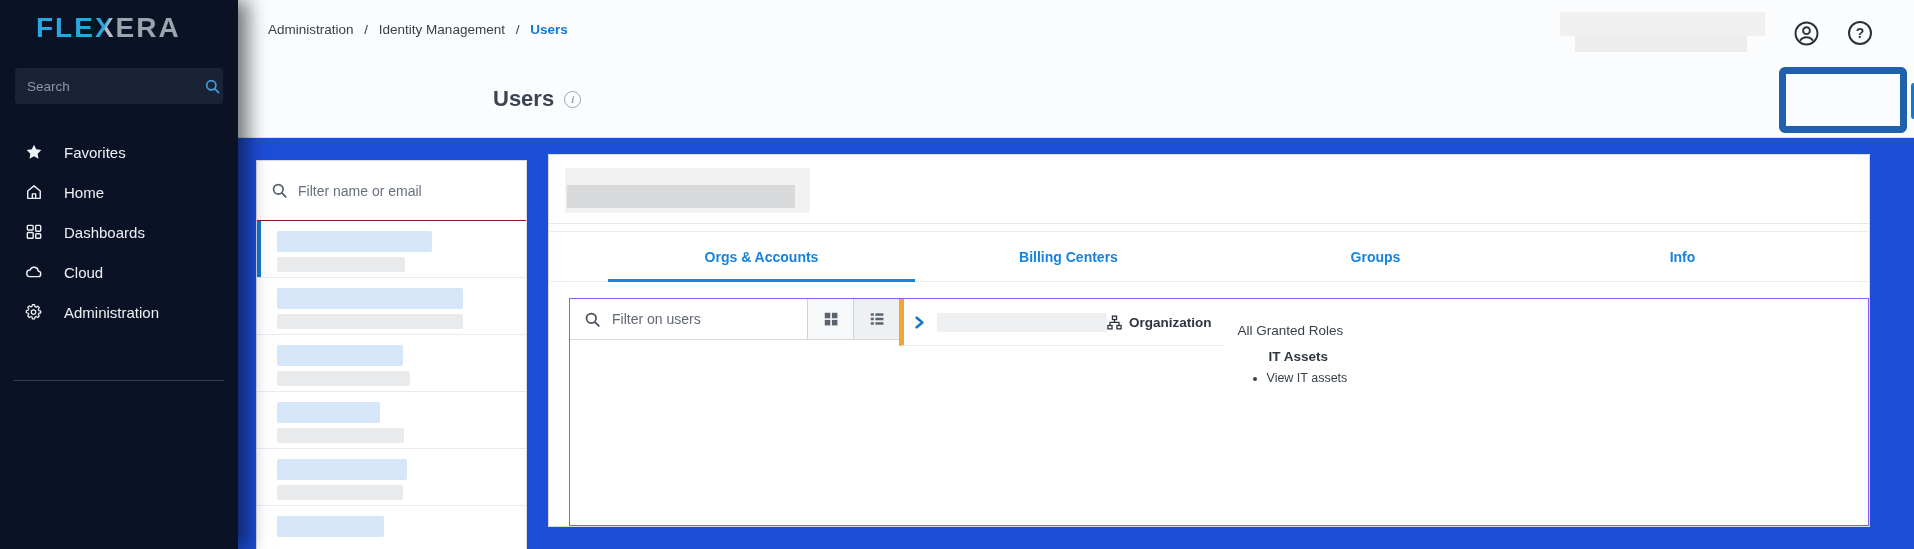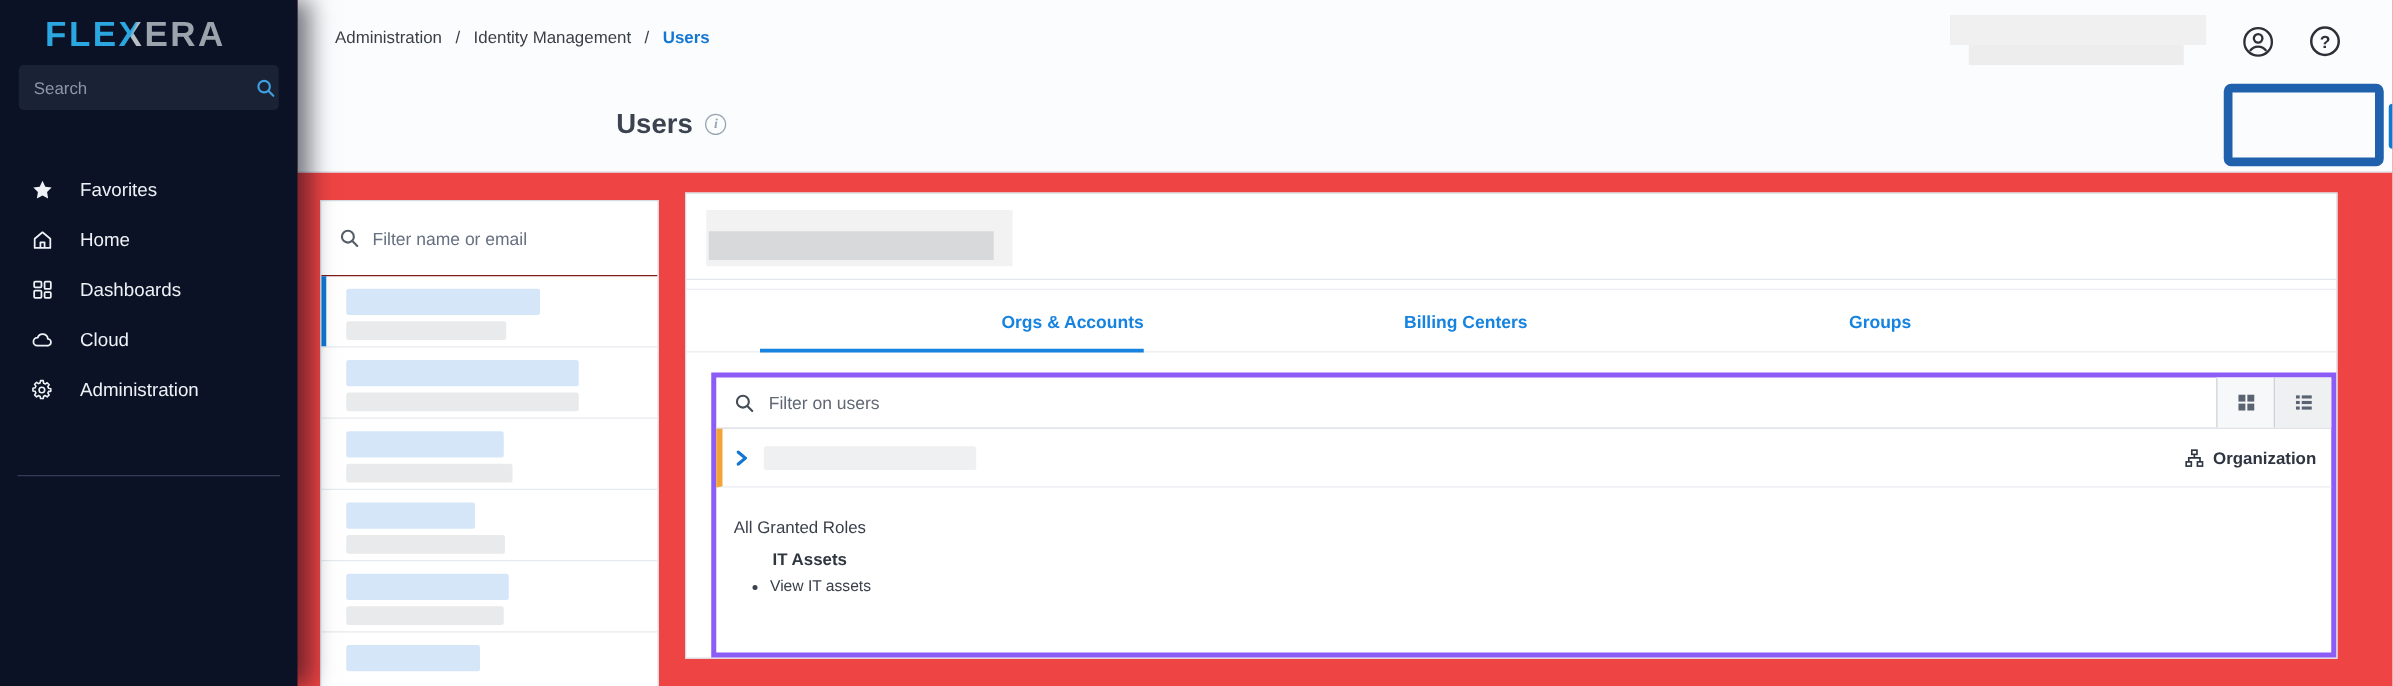--- a/index.html
+++ b/index.html
@@ -1,28 +1,28 @@
 <!DOCTYPE html>
 <html><head>
 <meta charset="utf-8">
 <style>
   * { margin:0; padding:0; box-sizing:border-box; }
   html,body { width:1914px; height:549px; overflow:hidden; background:#f5f6f8; }
   body { font-family:"Liberation Sans", sans-serif; }
-  .app { position:relative; width:1914px; height:549px; overflow:hidden; background:#ef4444; }
+  .app { position:relative; width:1914px; height:549px; overflow:hidden; background:#1d4ed8; }
 
   
   .sidebar { position:absolute; left:0; top:0; width:238px; height:549px; background:#0b1226; z-index:10;
              box-shadow:10px 0 18px rgba(4,8,22,.55); }
   .logo { margin:12px 0 0 36px; font-size:28px; font-weight:700; letter-spacing:2px; }
   .logo .p1 { color:#2aa7e1; }
   .logo .p2 { color:#2aa7e1; background:linear-gradient(115deg,#2aa7e1 46%,#b9bec4 54%);
               -webkit-background-clip:text; background-clip:text; -webkit-text-fill-color:transparent; }
   .logo .p3 { color:#9ba3ac; }
-  .side-search { position:absolute; left:15px; top:52px; width:208px; height:36px; background:#1a2336;
+  .side-search { position:absolute; left:15px; top:68px; width:208px; height:36px; background:#1a2336;
                  border-radius:4px; display:flex; align-items:center; padding:0 12px; }
   .side-search input { flex:1; background:transparent; border:none; outline:none; color:#c7cdd9; font-size:13.5px;
                        font-family:"Liberation Sans", sans-serif; }
   .side-search input::placeholder { color:#8d96aa; }
   .side-search svg { color:#3f9fe0; flex:0 0 auto; }
   .menu { position:absolute; top:132px; left:0; right:0; }
   .menu-item { height:40px; display:flex; align-items:center; padding-left:24px; gap:20px; color:#eef1f6;
                font-size:15px; cursor:pointer; }
   .menu-item svg { color:#eef1f6; flex:0 0 auto; }
   .side-divider { position:absolute; top:380px; left:14px; width:210px; height:1px; background:#333d55; }
@@ -68,26 +68,26 @@
   .r-email { height:15px; background:#e9eaec; border-radius:2px; }
 
   
   .main-card { position:absolute; left:548px; top:154px; width:1322px; height:373px; background:#fff;
                border:1px solid #d8dce2; }
   .panel-title-area { height:69px; border-bottom:1px solid #e3e6eb; position:relative; }
   .r-title-light { position:absolute; left:16px; top:13px; width:245px; height:45px; background:#f2f2f3; }
   .r-title-dark { position:absolute; left:18px; top:30px; width:228px; height:23px; background:#d8d9db; }
   .tabs-strip { margin-top:7px; height:51px; border-top:1px solid #e9ecf0; border-bottom:1px solid #e9ecf0;
                 display:flex; padding-left:59px; }
-  .tab { width:307px; display:flex; align-items:center; justify-content:flex-end; color:#1583df; font-weight:700;
+  .tab { width:307px; display:flex; align-items:center; justify-content:center; color:#1583df; font-weight:700;
          font-size:14px; position:relative; cursor:pointer; }
   .tab.active::after { content:""; position:absolute; left:0; right:0; bottom:-1px; height:3px; background:#1583df; }
 
-  .filter-container { position:absolute; left:20px; top:143px; right:0; bottom:0; border:4px solid #8b5cf6;
-                      background:#fff; display:flex; flex-direction:column; }
+  .filter-container { position:absolute; left:20px; top:143px; right:0; bottom:0; border:1px solid #8b5cf6;
+                      background:#fff; display:flex; flex-direction:row; }
   .filter-row { height:41px; flex:0 0 41px; border-bottom:1px solid #d6dae0; display:flex; align-items:stretch; }
   .filter-input-wrap { flex:1; display:flex; align-items:center; gap:11px; padding:0 14px; color:#444c57; }
   .filter-input-wrap input { flex:1; border:none; outline:none; font-size:14px; color:#333;
                              font-family:"Liberation Sans", sans-serif; }
   .filter-input-wrap input::placeholder { color:#5f6874; }
   .toggle-btn { width:46px; border-left:1px solid #cdd2d9; background:#eef0f2; display:flex; align-items:center;
                 justify-content:center; color:#5a6370; cursor:pointer; }
   .toggle-btn.grid { background:#f7f8f9; }
 
   .org-row { height:47px; flex:0 0 47px; display:flex; align-items:center; border-left:5px solid #f4a436;
@@ -240,20 +240,23 @@
 
     <div class="tabs-strip">
       <div class="tab active">
           <span>Orgs &amp; Accounts</span>
         </div>
       <div class="tab">
           <span>Billing Centers</span>
         </div>
       <div class="tab">
           <span>Groups</span>
+        </div>
+      <div class="tab">
+          <span>Info</span>
         </div>
     </div>
 
     <div class="filter-container">
       <div class="filter-row">
         <div class="filter-input-wrap">
           <svg width="17" height="17" viewBox="0 0 20 20">
             <circle cx="8.6" cy="8.6" r="5.6" fill="none" stroke="currentColor" stroke-width="2"></circle>
             <line x1="13" y1="13" x2="17.4" y2="17.4" stroke="currentColor" stroke-width="2" stroke-linecap="round"></line>
           </svg>

